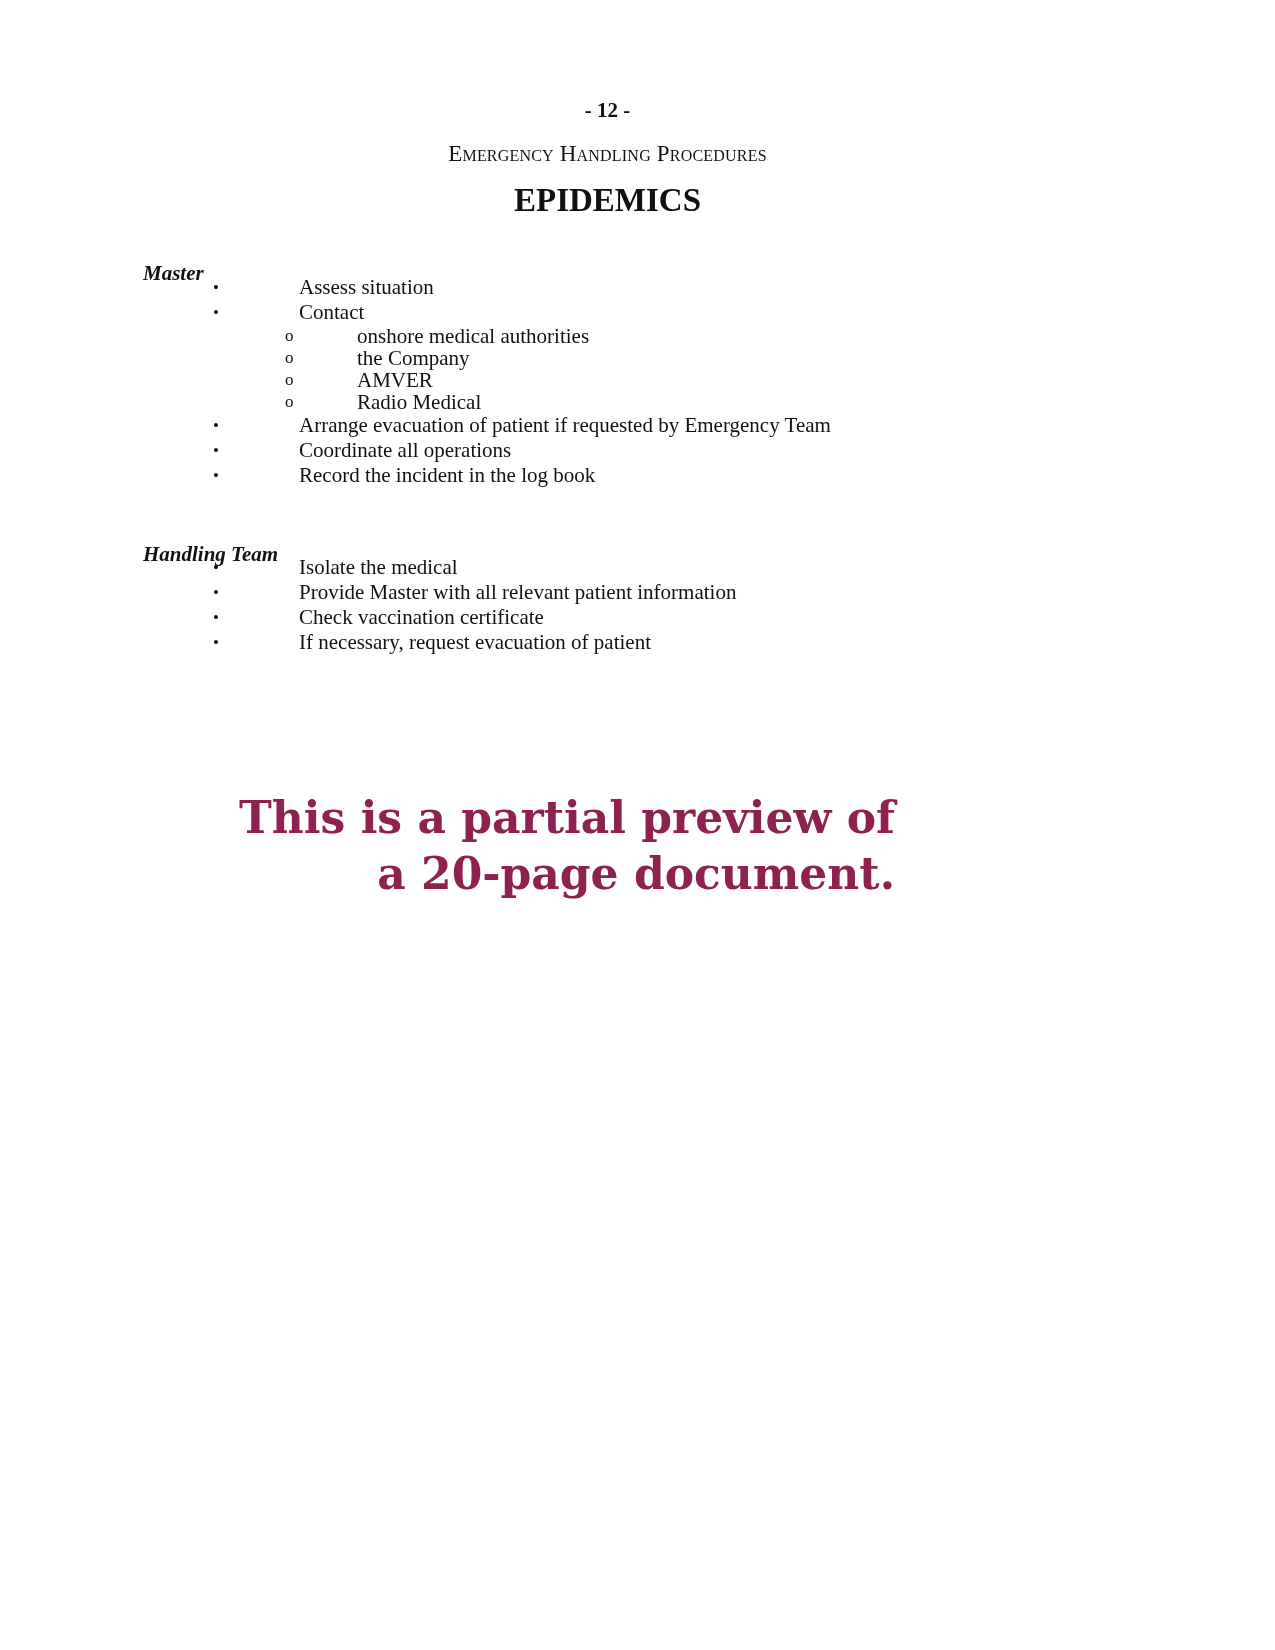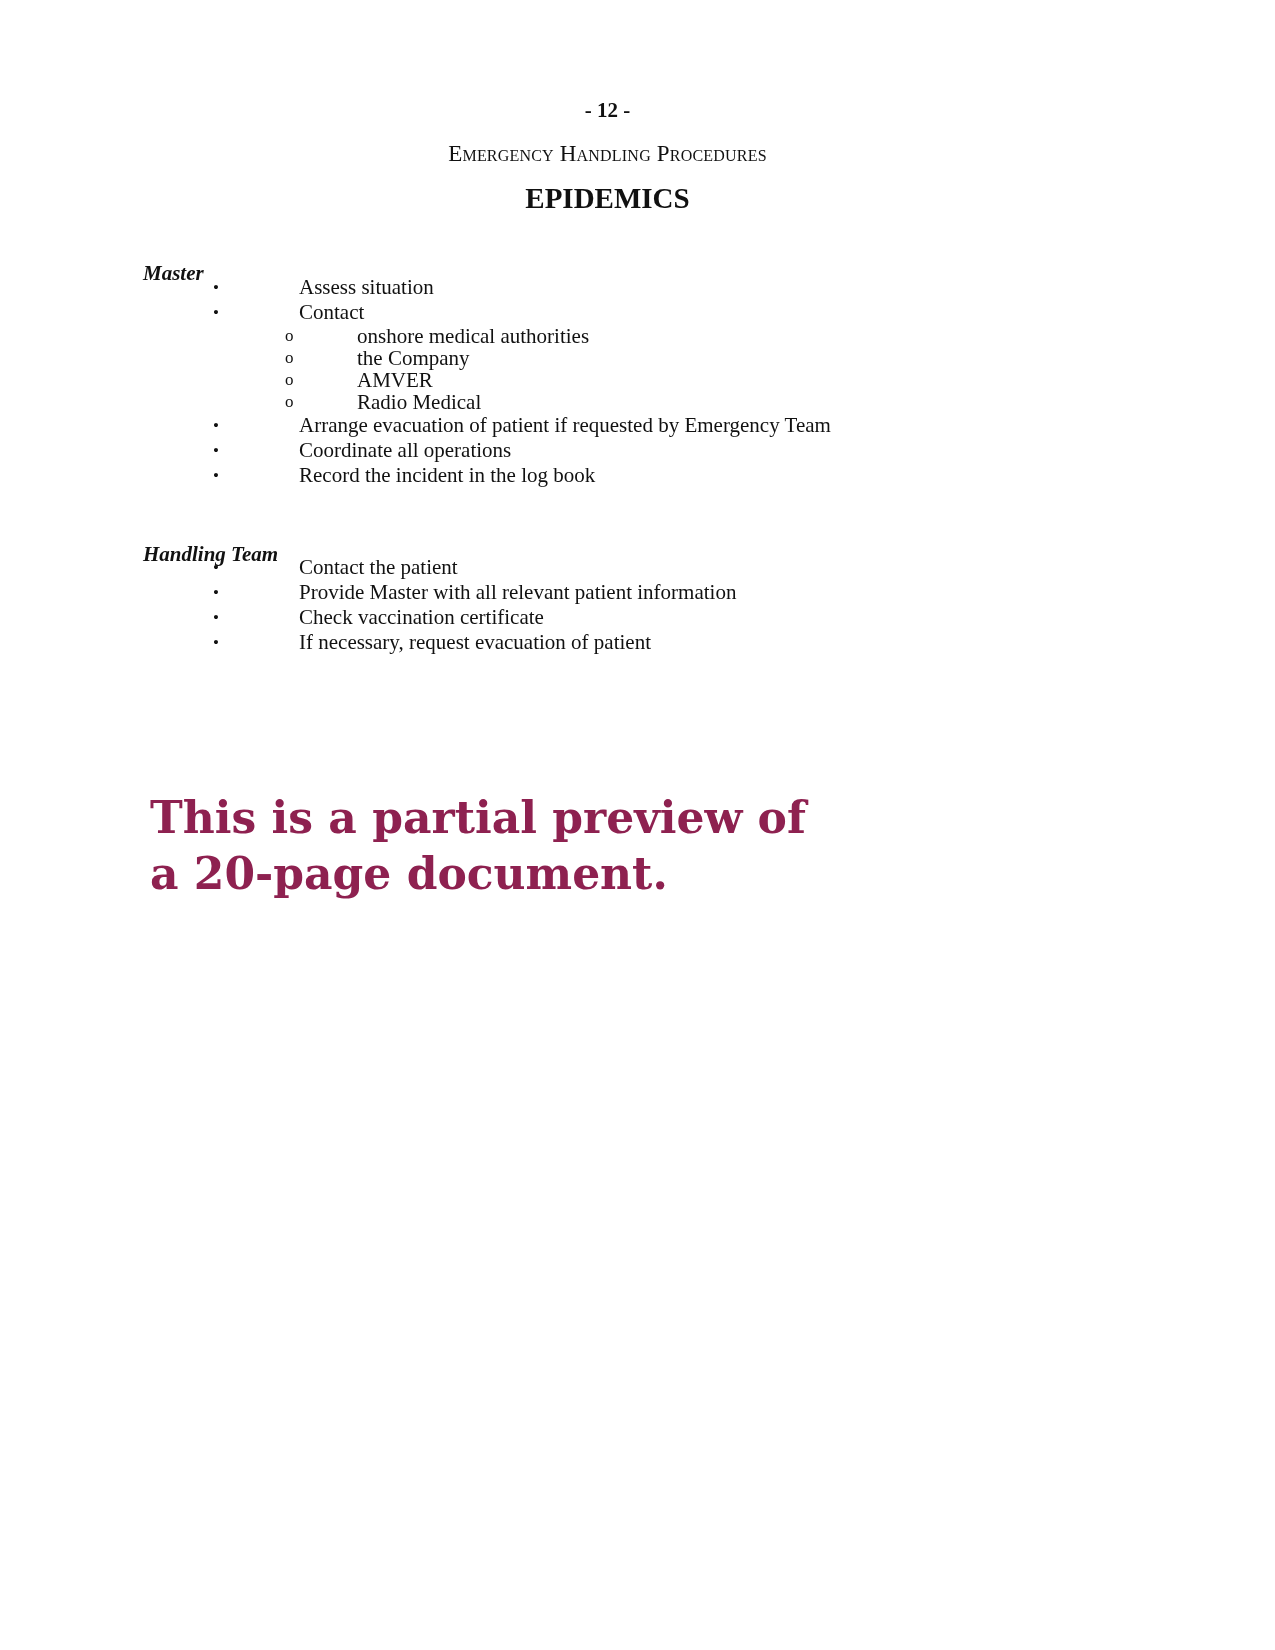--- a/index.html
+++ b/index.html
@@ -36,21 +36,21 @@
       font-variant: small-caps;
       letter-spacing: 0.2px;
     }
     .doc-subtitle {
       position: absolute;
       top: 182px;
       left: 0;
       width: 1215px;
       text-align: center;
       font-weight: bold;
-      font-size: 29px;
+      font-size: 33px;
     }
     .section-heading {
       position: absolute;
       left: 143px;
       font-style: italic;
       font-weight: bold;
       font-size: 21px;
       margin-top: 32px;
     }
     .list {
@@ -89,21 +89,21 @@
     .sub .text {
       position: absolute;
       left: 357px;
       white-space: nowrap;
     }
     .watermark {
       position: absolute;
       top: 790px;
       left: 150px;
       width: 745px;
-      text-align: left;
+      text-align: right;
       font-family: "DejaVu Serif", "Liberation Serif", serif;
       font-weight: bold;
       font-size: 44px;
       line-height: 56px;
       color: #8e2150;
     }
   </style>
 </head>
 <body>
 
@@ -150,21 +150,21 @@
     <span class="marker">•</span>
     <span class="text">Record the incident in the log book</span>
   </li>
 </ul>
 
 <div class="section-heading" style="top:510px;">Handling Team</div>
 
 <ul class="list" style="top:555px;">
   <li class="item">
     <span class="marker">•</span>
-    <span class="text">Contact the patient</span>
+    <span class="text">Isolate the medical</span>
   </li>
   <li class="item">
     <span class="marker">•</span>
     <span class="text">Provide Master with all relevant patient information</span>
   </li>
   <li class="item">
     <span class="marker">•</span>
     <span class="text">Check vaccination certificate</span>
   </li>
   <li class="item">

